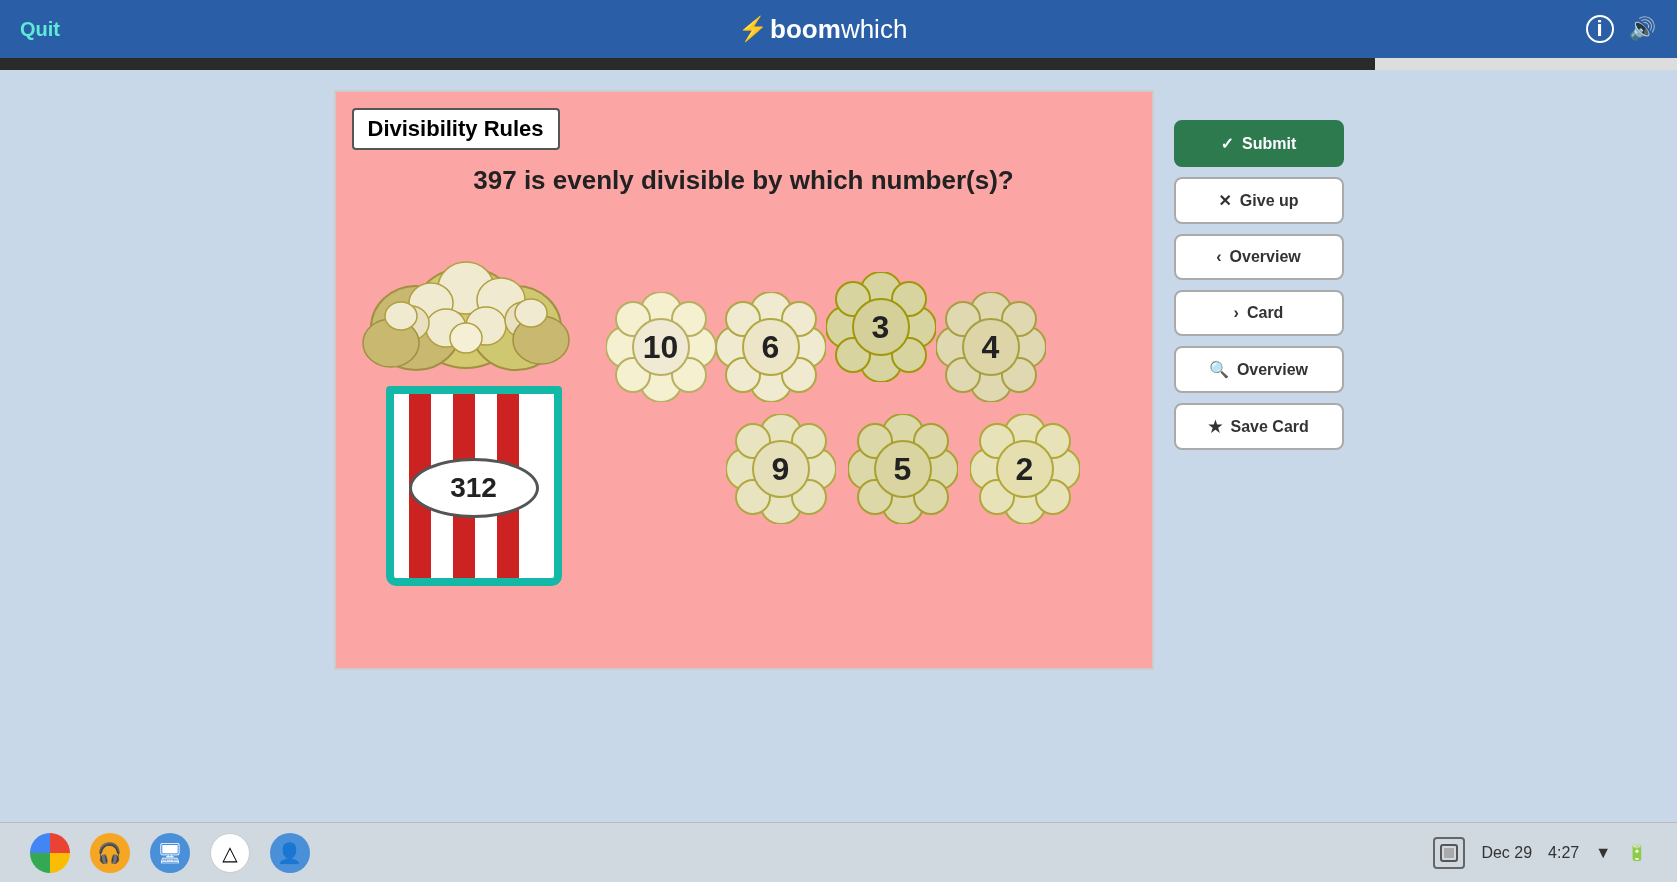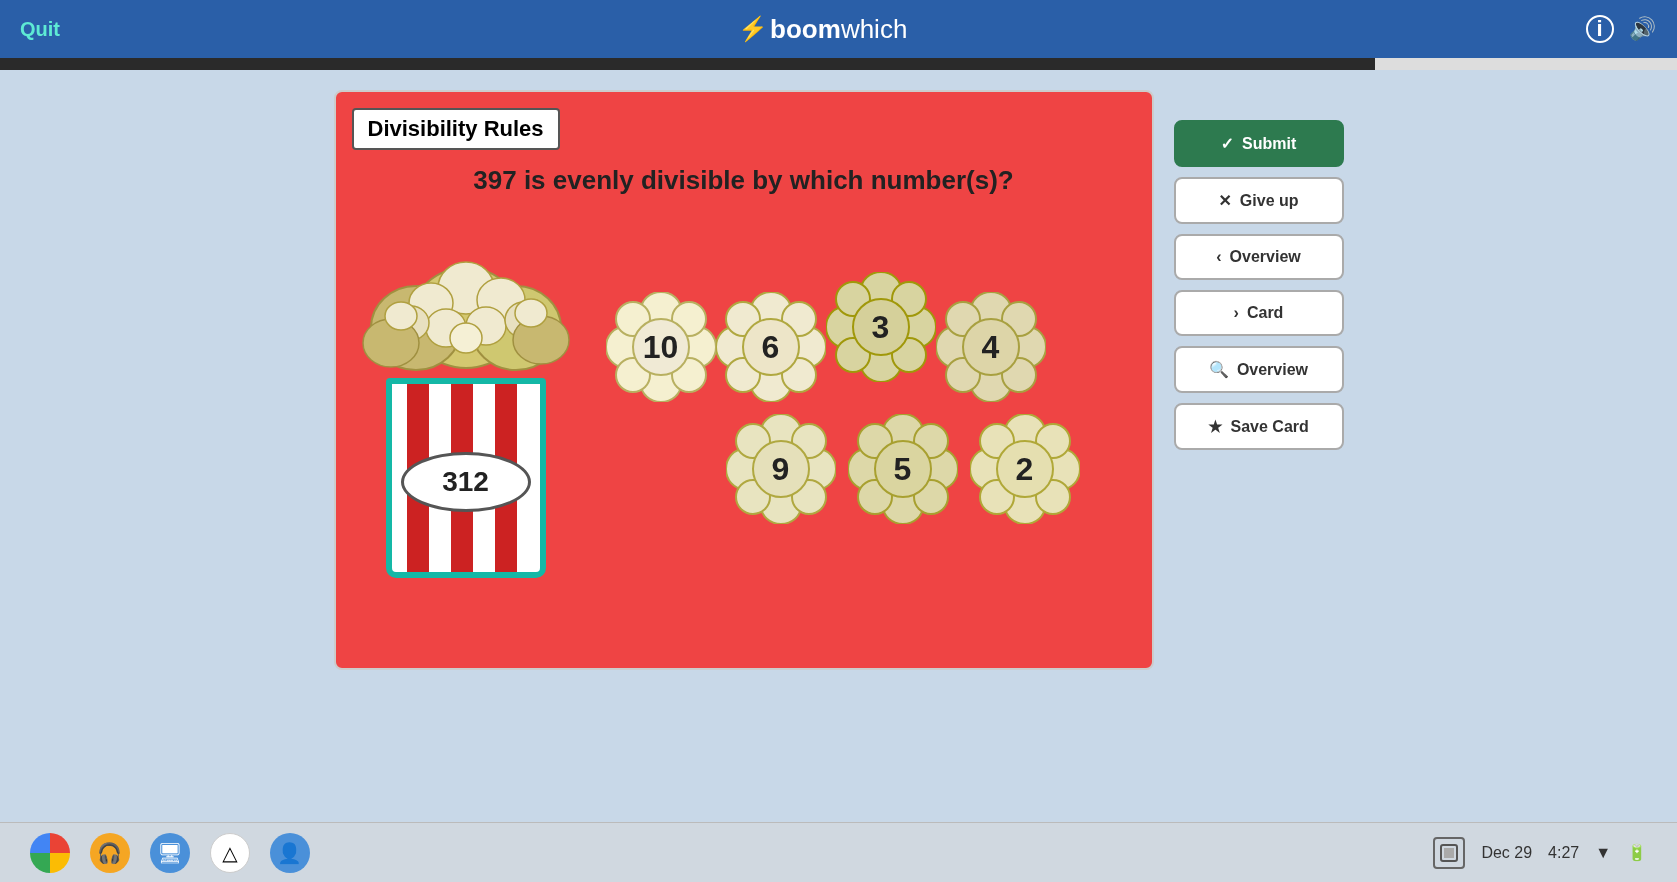--- a/index.html
+++ b/index.html
@@ -67,23 +67,23 @@
       display: flex;
       justify-content: center;
       align-items: flex-start;
       padding: 20px 40px;
       gap: 20px;
       height: calc(882px - 58px - 12px - 60px);
     }
 
     
     .card {
-      background: #ef4444;
+      background: #fca5a5;
       border: 2px solid #ccc;
-      border-radius: 8px;
+      border-radius: 0;
       width: 820px;
       min-height: 580px;
       padding: 20px;
       position: relative;
       display: flex;
       flex-direction: column;
       align-items: center;
     }
 
     .card-title {
@@ -309,21 +309,21 @@
           <ellipse cx="130" cy="98" rx="20" ry="19" fill="#f0ead0" stroke="#b0a040" stroke-width="1.5"></ellipse>
           <ellipse cx="55" cy="95" rx="18" ry="17" fill="#e8e0c0" stroke="#b0a040" stroke-width="1.5"></ellipse>
           <ellipse cx="168" cy="92" rx="19" ry="18" fill="#e8e0c0" stroke="#b0a040" stroke-width="1.5"></ellipse>
           <ellipse cx="110" cy="110" rx="16" ry="15" fill="#f5f0d5" stroke="#b0a040" stroke-width="1.5"></ellipse>
           <ellipse cx="35" cy="115" rx="28" ry="24" fill="#c8b870" stroke="#a09040" stroke-width="1.5"></ellipse>
           <ellipse cx="185" cy="112" rx="28" ry="24" fill="#c8b870" stroke="#a09040" stroke-width="1.5"></ellipse>
           <ellipse cx="45" cy="88" rx="16" ry="14" fill="#f0ead0" stroke="#b0a040" stroke-width="1.5"></ellipse>
           <ellipse cx="175" cy="85" rx="16" ry="14" fill="#f0ead0" stroke="#b0a040" stroke-width="1.5"></ellipse>
         </svg>
 
-        <div style="position:absolute;bottom:10px;left:30px;width:160px;height:200px;background:white;border:6px solid #14b8a6;border-radius:4px 4px 10px 10px;overflow:hidden;">
+        <div style="position:absolute;bottom:2px;left:30px;width:176px;height:200px;background:white;border:8px solid #14b8a6;border-radius:4px 4px 10px 10px;overflow:hidden;">
           <div class="stripe stripe-1"></div>
           <div class="stripe stripe-2"></div>
           <div class="stripe stripe-3"></div>
 
           <div class="number-oval">312</div>
         </div>
       </div>
 
       <div style="display:flex;flex-direction:column;gap:12px;margin-left:10px;">
 

